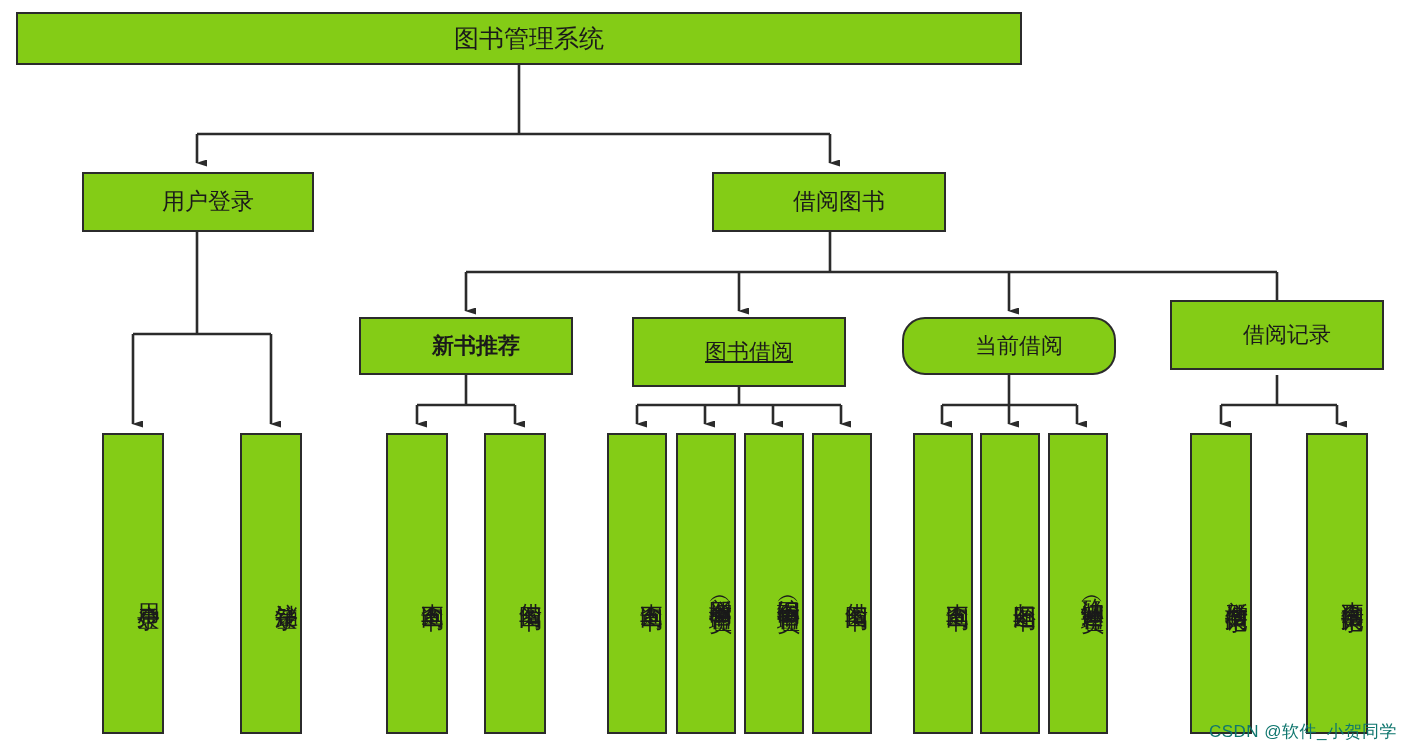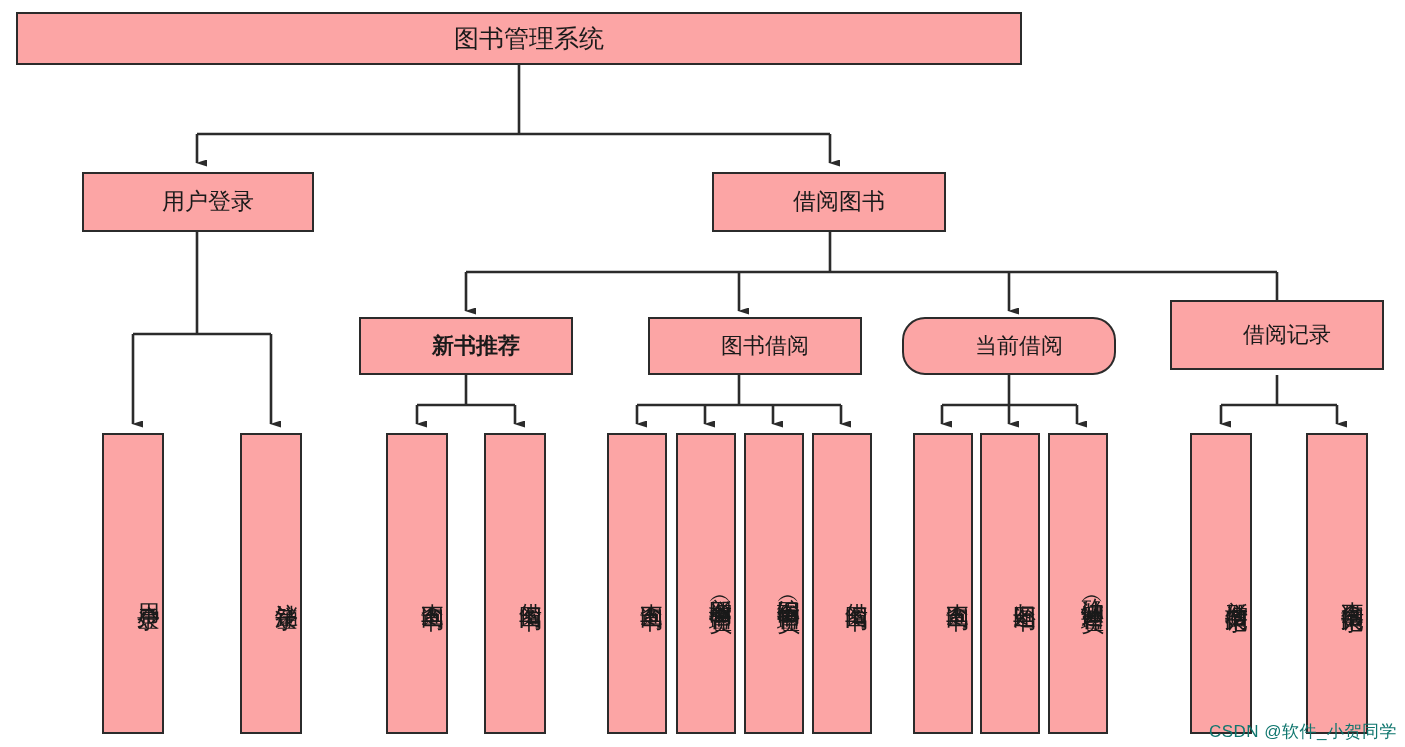--- a/index.html
+++ b/index.html
@@ -21,21 +21,21 @@
     position: absolute;
     left: 0;
     top: 0;
     width: 1405px;
     height: 747px;
     pointer-events: none;
   }
   .node {
     position: absolute;
     box-sizing: border-box;
-    background: #fca5a5;
+    background: #84cc16;
     border: 2.5px solid #2b2b2b;
     display: flex;
     align-items: center;
     justify-content: center;
     color: #1a1a1a;
     line-height: 1.18;
     padding-left: 20px;
   }
   .node.root {
     font-size: 25px;
@@ -132,21 +132,21 @@
   <div class="node lvl1" style="left:82px; top:172px; width:232px; height:60px;">
     <span class="node-label">用户登录</span>
   </div>
   <div class="node lvl1" style="left:712px; top:172px; width:234px; height:60px;">
     <span class="node-label">借阅图书</span>
   </div>
 
   <div class="node lvl2" style="left:359px; top:317px; width:214px; height:58px;font-weight:bold;">
     <span class="node-label">新书推荐</span>
   </div>
-  <div class="node lvl2" style="left:648px; top:317px; width:214px; height:58px;">
+  <div class="node lvl2" style="left:632px; top:317px; width:214px; height:70px;text-decoration:underline;">
     <span class="node-label">图书借阅</span>
   </div>
   <div class="node lvl2" style="left:902px; top:317px; width:214px; height:58px;border-radius:23px;">
     <span class="node-label">当前借阅</span>
   </div>
   <div class="node lvl2" style="left:1170px; top:300px; width:214px; height:70px;">
     <span class="node-label">借阅记录</span>
   </div>
 
   <div class="node leaf" style="left:102px; top:433px; width:62px; height:301px;">

